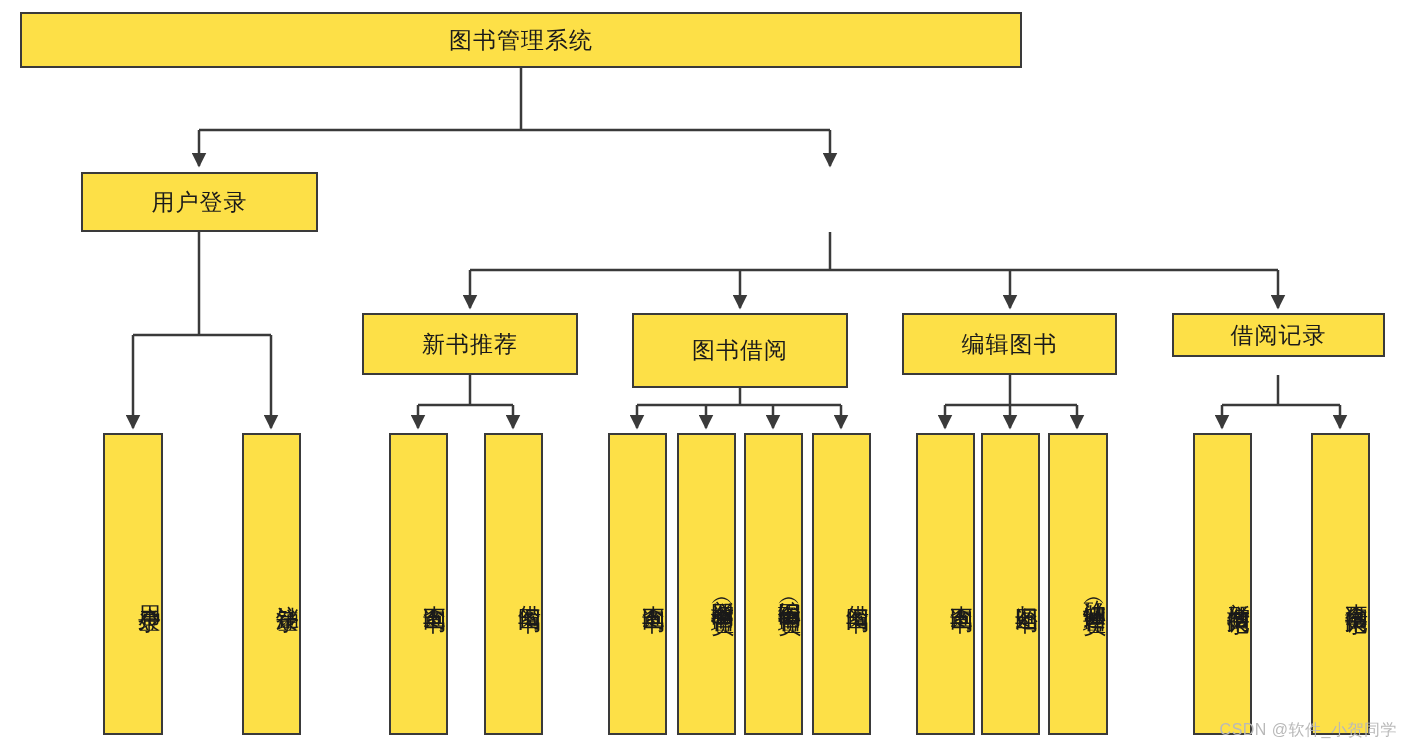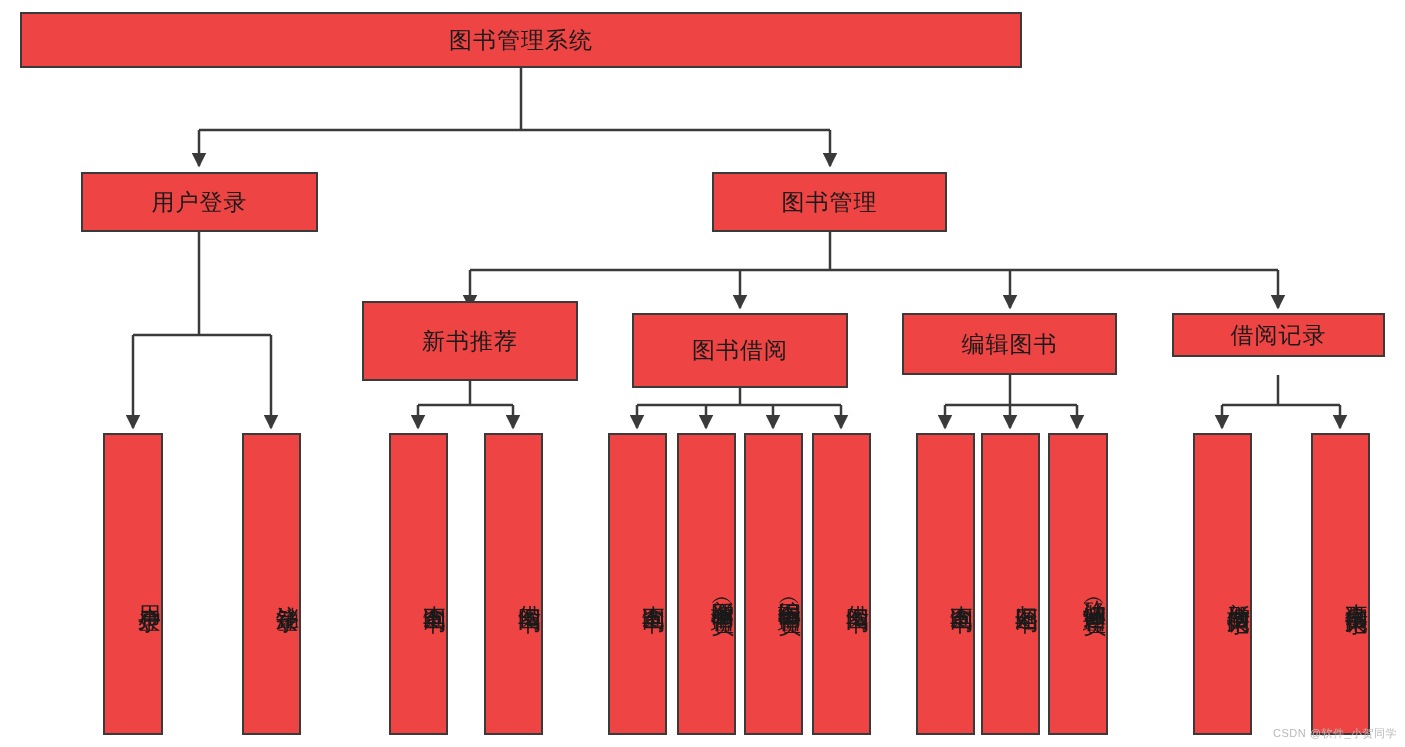--- a/index.html
+++ b/index.html
@@ -22,21 +22,21 @@
     left: 0;
     top: 0;
     width: 1405px;
     height: 747px;
     pointer-events: none;
   }
   .node {
     position: absolute;
     box-sizing: border-box;
     border: 2.5px solid #3a3a3a;
-    background: #ef4444;
+    background: #fde047;
     display: flex;
     align-items: center;
     justify-content: center;
     color: #1a1a1a;
   }
   .node.horiz {
     font-size: 23px;
     letter-spacing: 1px;
     white-space: nowrap;
   }
@@ -47,21 +47,21 @@
     letter-spacing: 2px;
     align-items: flex-start;
     justify-content: center;
     padding-top: 14px;
     line-height: 1.0;
   }
   .watermark {
     position: absolute;
     right: 8px;
     bottom: 6px;
-    font-size: 11px;
+    font-size: 16px;
     color: #b9b9b9;
     white-space: nowrap;
     letter-spacing: 0.5px;
   }
 </style>
 </head>
 <body>
 
 <div id="canvas">
 
@@ -111,23 +111,22 @@
       <path d="M 1278 375 L 1278 405"></path>
       <path d="M 1222 405 L 1340 405"></path>
       <path d="M 1222 405 L 1222 428" marker-end="url(#arrow)"></path>
       <path d="M 1340 405 L 1340 428" marker-end="url(#arrow)"></path>
     </g>
   </svg>
 
   <div class="node horiz" style="left:20px; top:12px; width:1002px; height:56px;">图书管理系统</div>
 
   <div class="node horiz" style="left:81px; top:172px; width:237px; height:60px;">用户登录</div>
-  <div class="node horiz" style="left:712px; top:172px; width:235px; height:60px;">图书管理</div>
 
-  <div class="node horiz" style="left:362px; top:301px; width:216px; height:80px;">新书推荐</div>
+  <div class="node horiz" style="left:362px; top:313px; width:216px; height:62px;">新书推荐</div>
   <div class="node horiz" style="left:632px; top:313px; width:216px; height:75px;">图书借阅</div>
   <div class="node horiz" style="left:902px; top:313px; width:215px; height:62px;">编辑图书</div>
   <div class="node horiz" style="left:1172px; top:313px; width:213px; height:44px;">借阅记录</div>
 
   <div class="node vert" style="left:103px; top:433px; width:60px; height:302px;">用户登录</div>
   <div class="node vert" style="left:242px; top:433px; width:59px; height:302px;">注销登录</div>
 
   <div class="node vert" style="left:389px; top:433px; width:59px; height:302px;">查询图书</div>
   <div class="node vert" style="left:484px; top:433px; width:59px; height:302px;">借阅图书</div>
 

